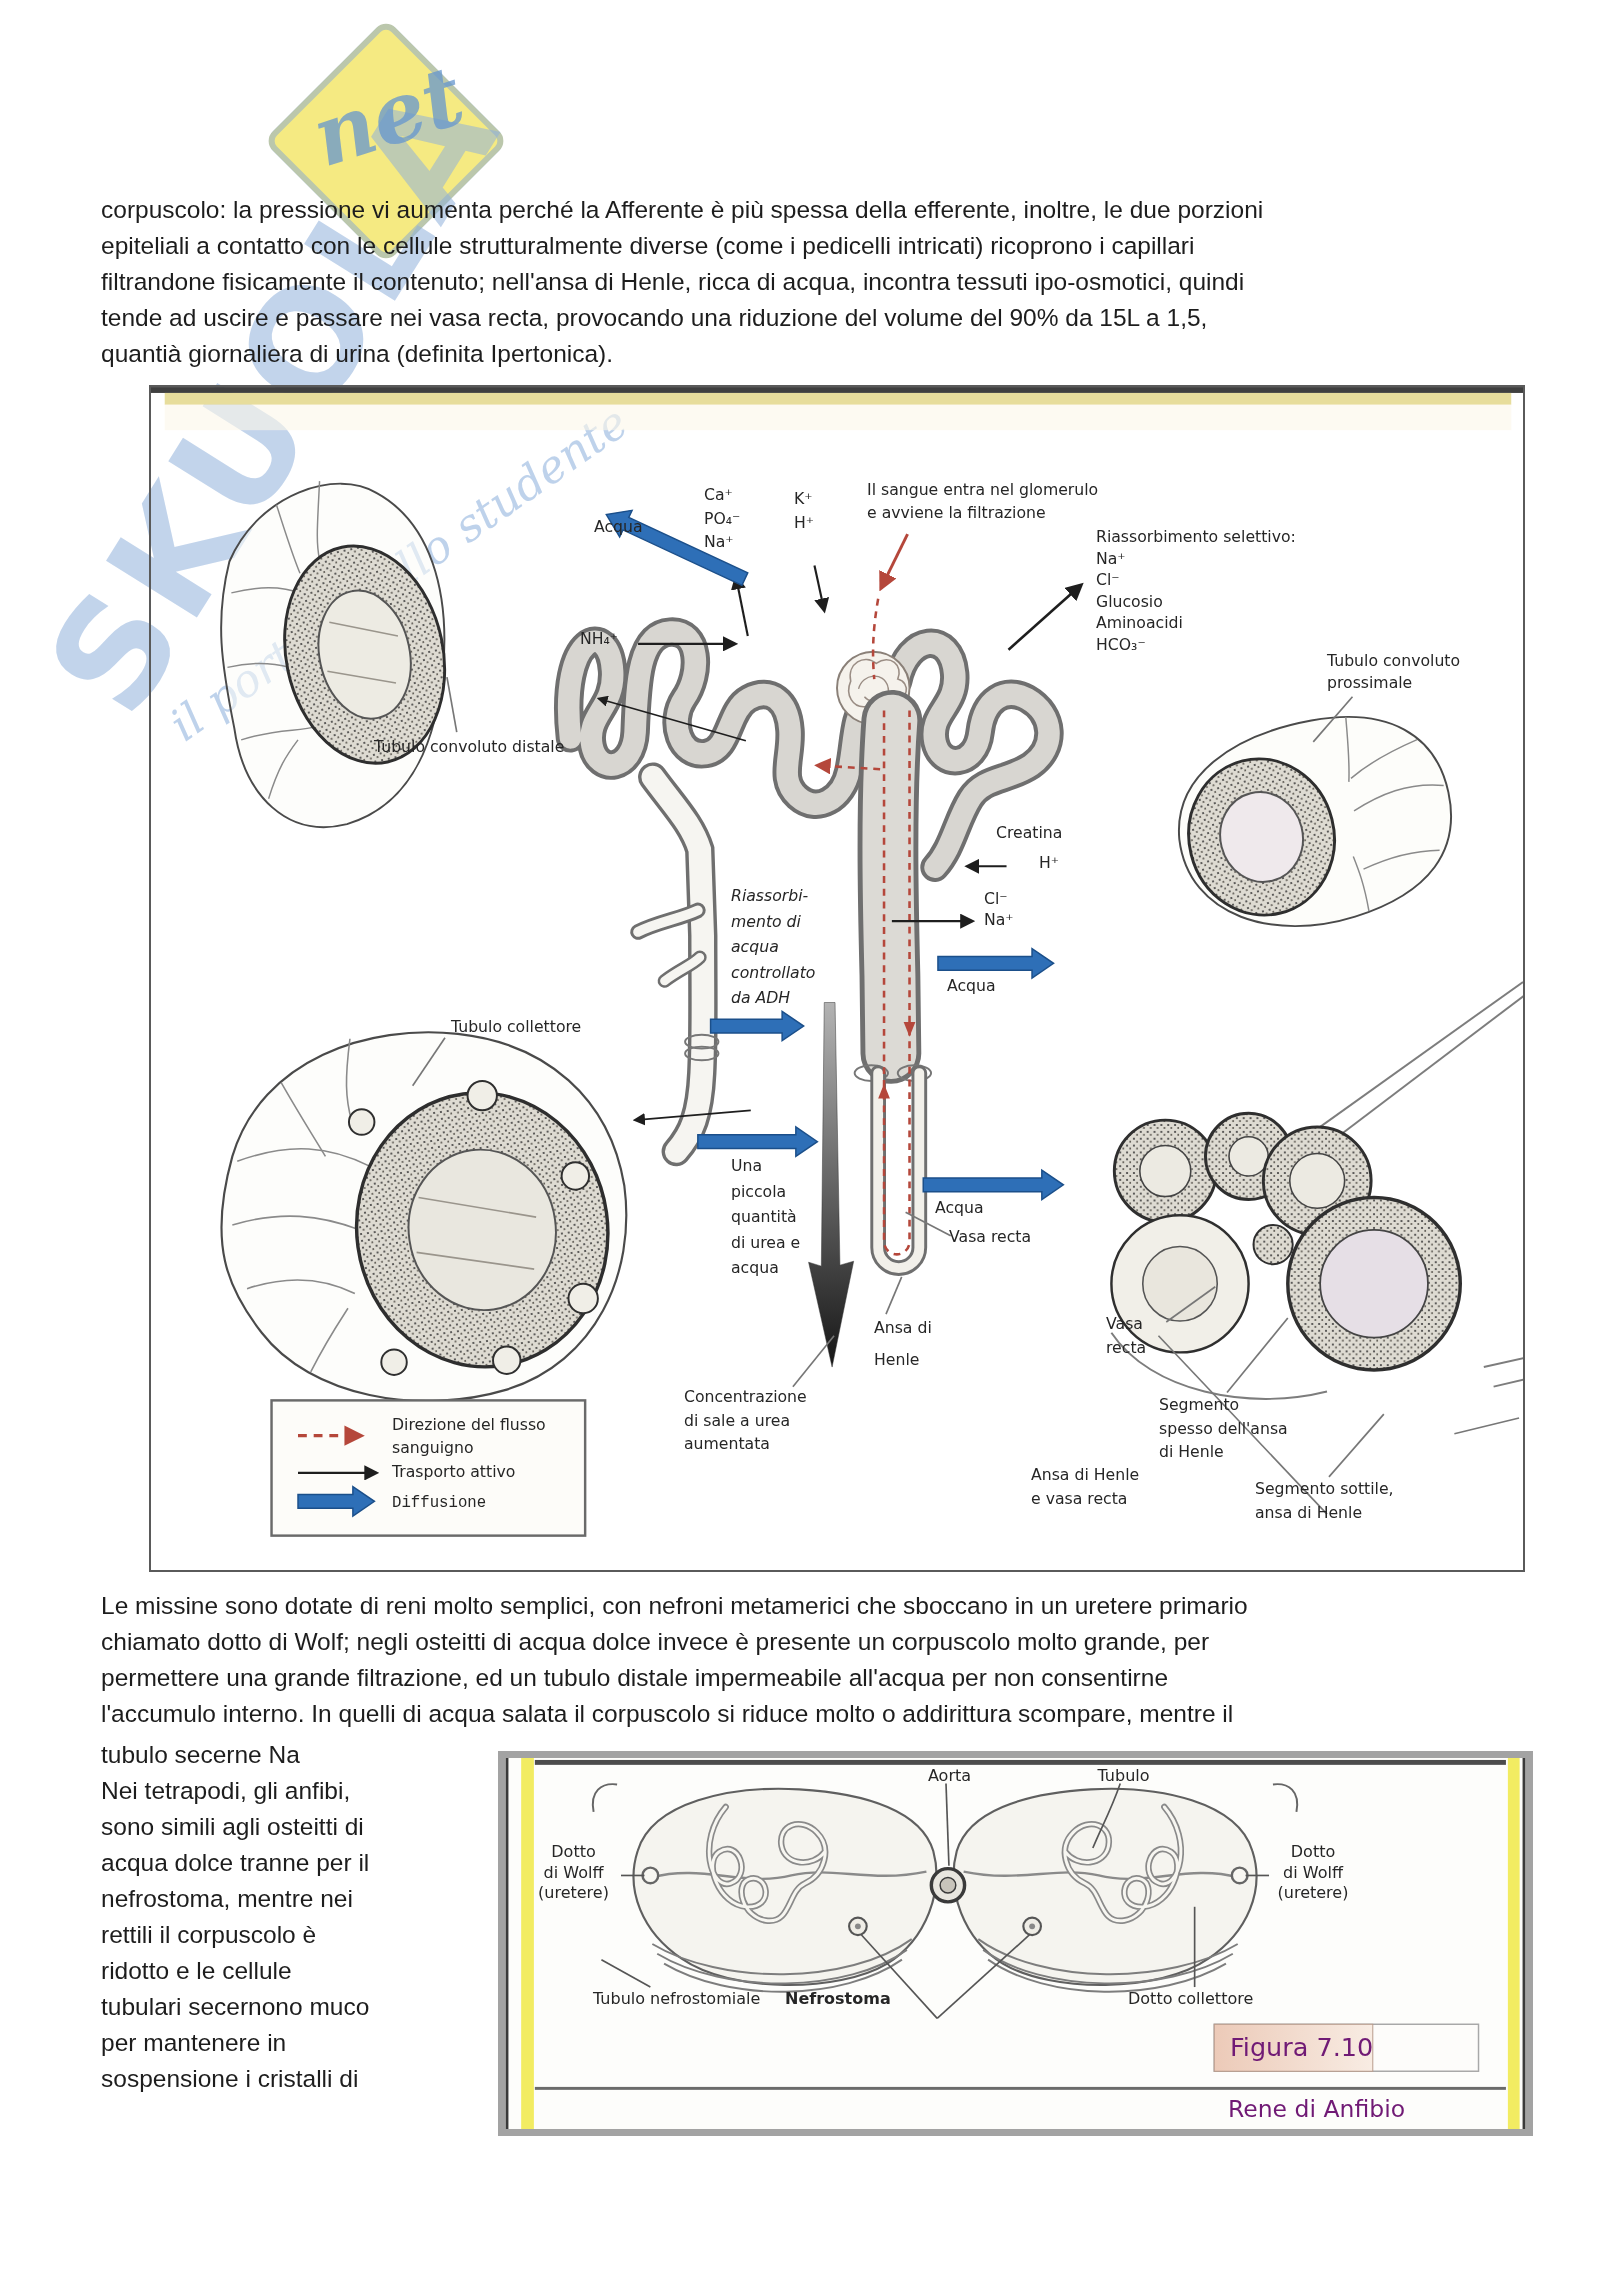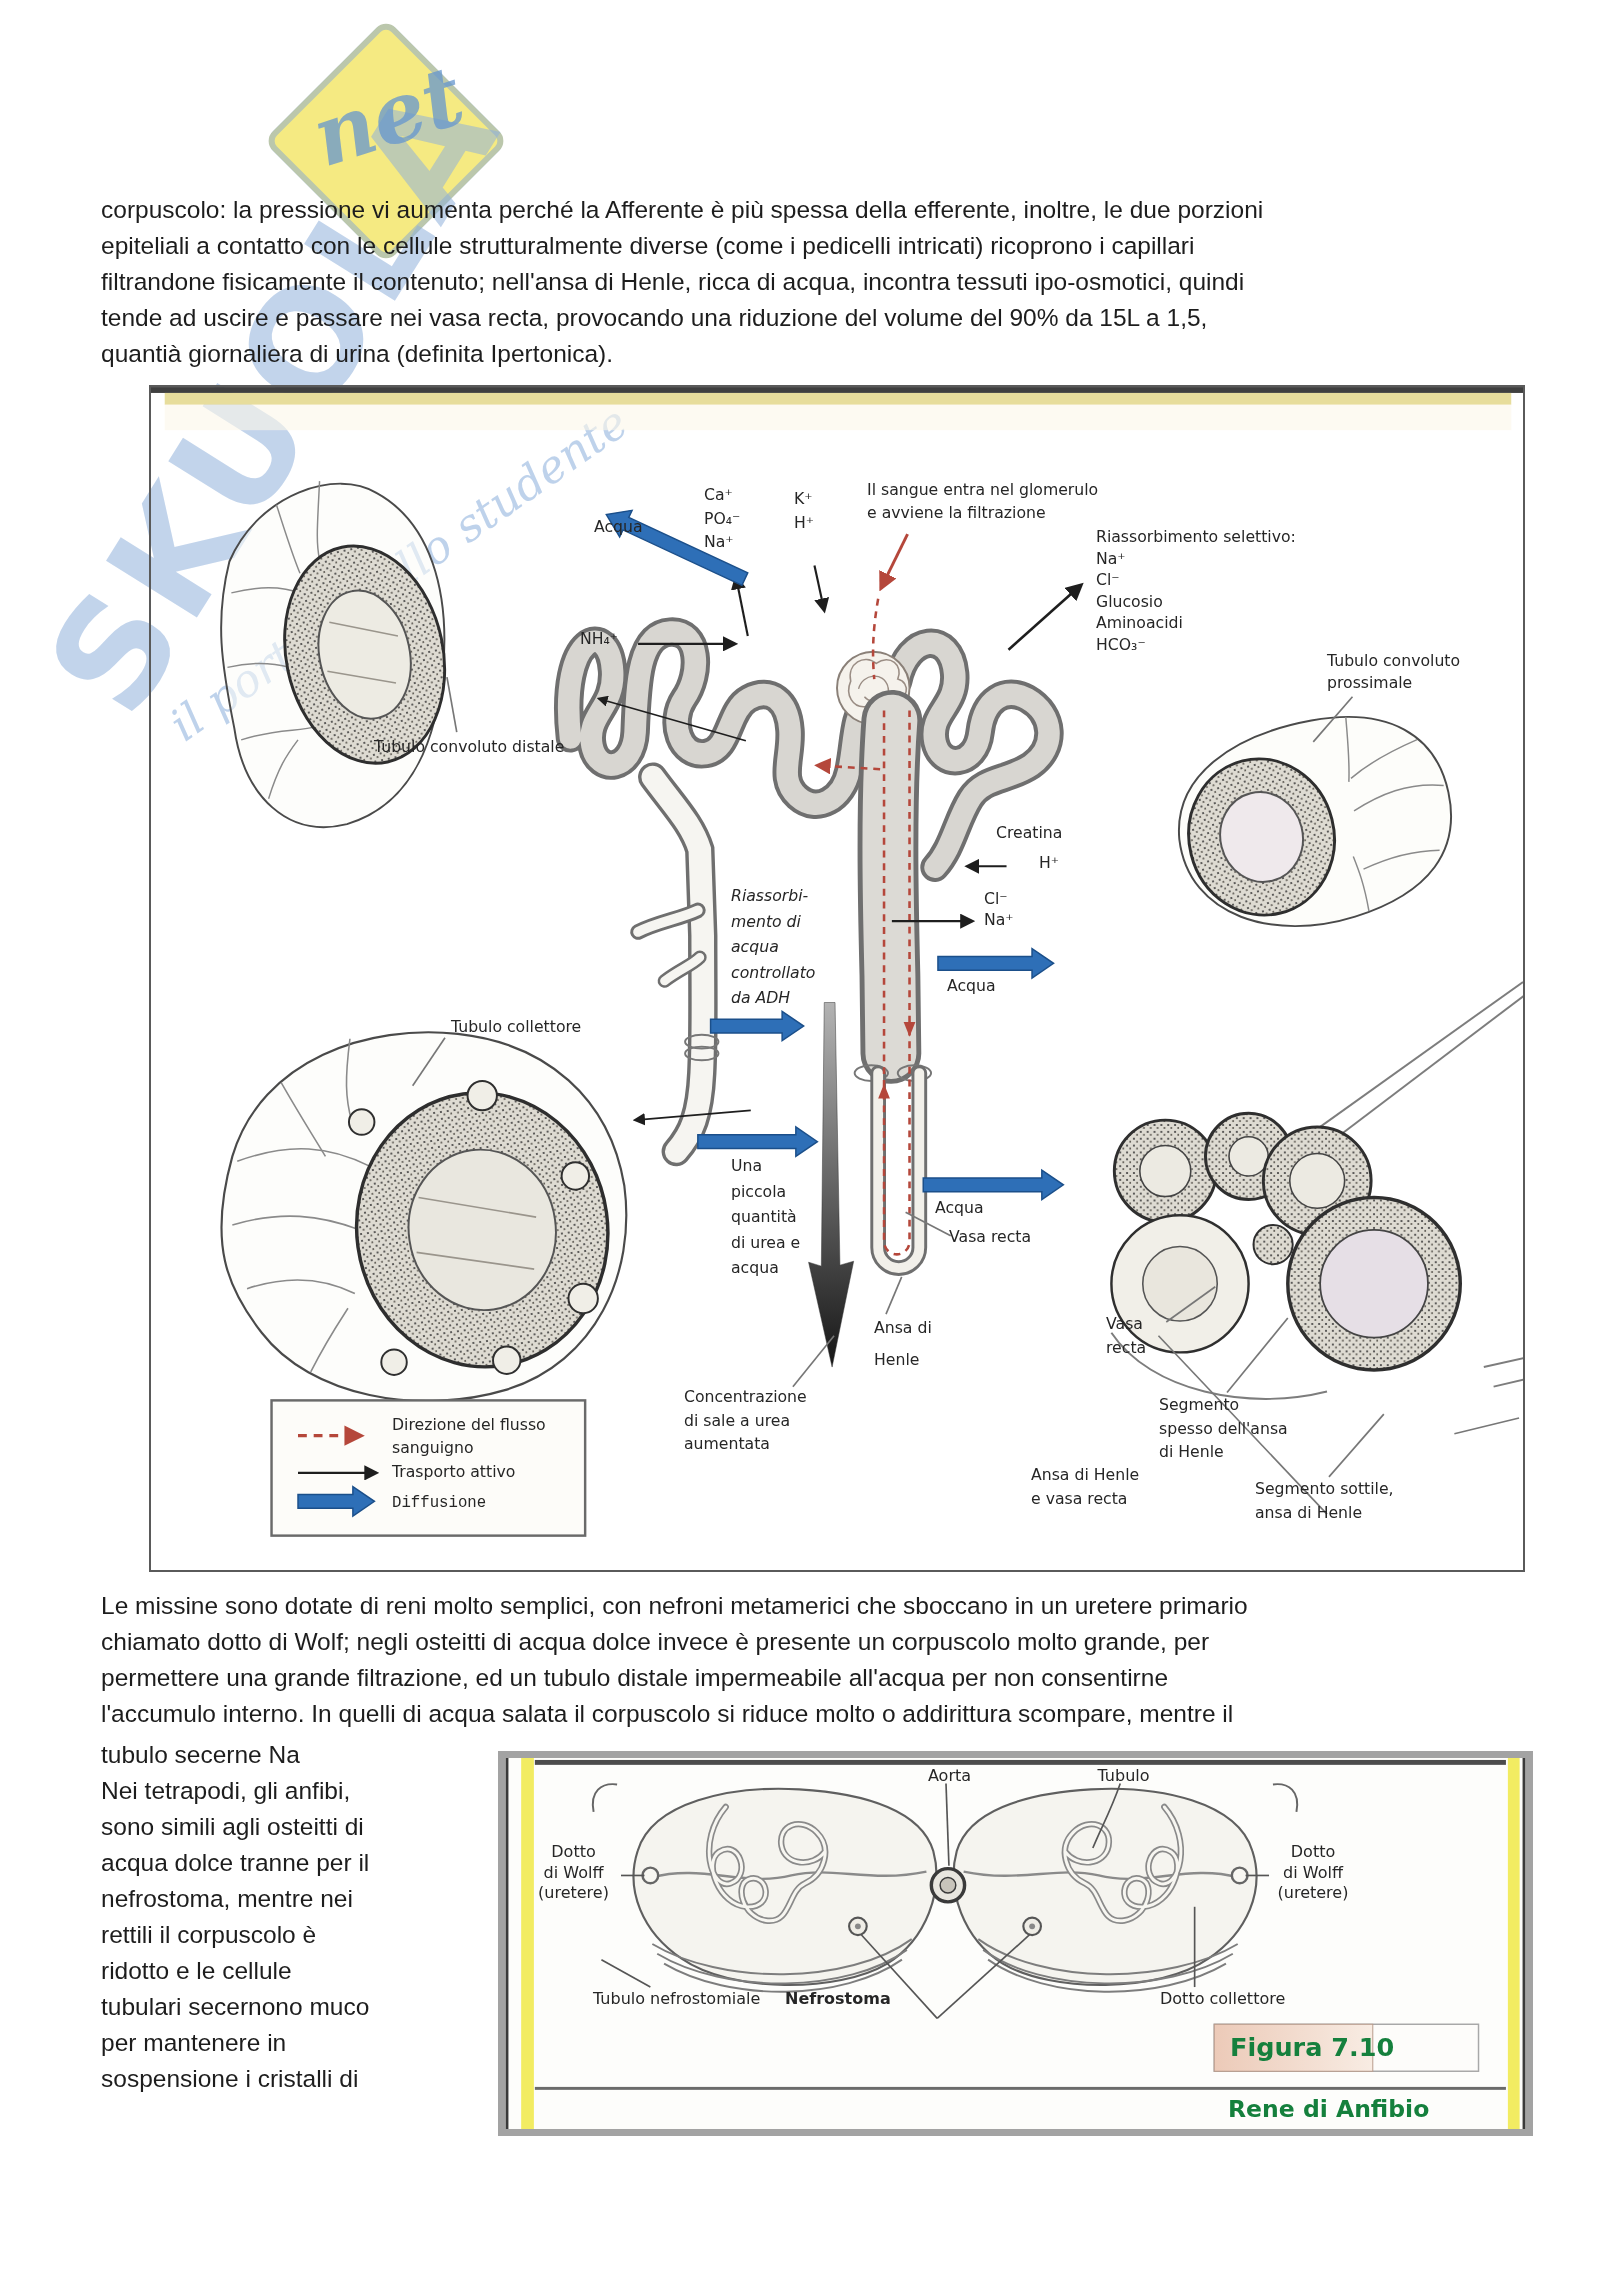--- a/index.html
+++ b/index.html
@@ -32,22 +32,22 @@
   #fig1{position:absolute;left:149px;top:385px;width:1372px;height:1183px;
         border:2px solid #5a5a5a;z-index:2;}
   #fig2{position:absolute;left:498px;top:1751px;width:1021px;height:371px;
         border:7px solid #a3a3a3;background:#fdfdfb;z-index:2;}
   .fl{position:absolute;font-family:"DejaVu Sans",sans-serif;font-size:15.7px;
       line-height:21.6px;color:#262626;white-space:pre-line;z-index:3;}
   .fl2{position:absolute;font-family:"DejaVu Sans",sans-serif;font-size:16px;
       line-height:20.6px;color:#262626;white-space:pre-line;z-index:3;}
   .ctr{text-align:center;}
   .bold{font-weight:bold;}
-  .cap-red{position:absolute;font-family:"DejaVu Sans",sans-serif;font-weight:bold;
-      color:#15803d;z-index:3;}
+  .cap-red{position:absolute;font-family:"DejaVu Sans",sans-serif;font-weight:normal;
+      color:#701a75;z-index:3;}
   svg{position:absolute;left:0;top:0;}
 </style>
 </head>
 <body>
 
 <div id="page">
 
   <div class="wm">
     <div class="wm-diamond"></div>
     <div class="wm-brand">SKUOLA</div>
@@ -368,19 +368,19 @@
     <div class="fl2 ctr" style="left:410px;top:7.8px;width:69px;">Aorta</div>
     <div class="fl2 ctr" style="left:584px;top:7.8px;width:69px;">Tubulo</div>
     <div class="fl2 ctr" style="left:23.5px;top:84px;width:90px;">Dotto
 di Wolff
 (uretere)</div>
     <div class="fl2 ctr" style="left:763px;top:84px;width:90px;">Dotto
 di Wolff
 (uretere)</div>
     <div class="fl2" style="left:88px;top:231px;">Tubulo nefrostomiale</div>
     <div class="fl2 bold" style="left:280px;top:231px;">Nefrostoma</div>
-    <div class="fl2" style="left:623px;top:231px;margin-left:32px;">Dotto collettore</div>
+    <div class="fl2" style="left:623px;top:231px;">Dotto collettore</div>
     <div class="cap-red" style="left:725px;top:274px;font-size:25.5px;">Figura 7.10</div>
     <div class="cap-red" style="left:723px;top:337px;font-size:23.5px;">Rene di Anfibio</div>
   </div>
 
 </div>
 
 
 </body></html>

